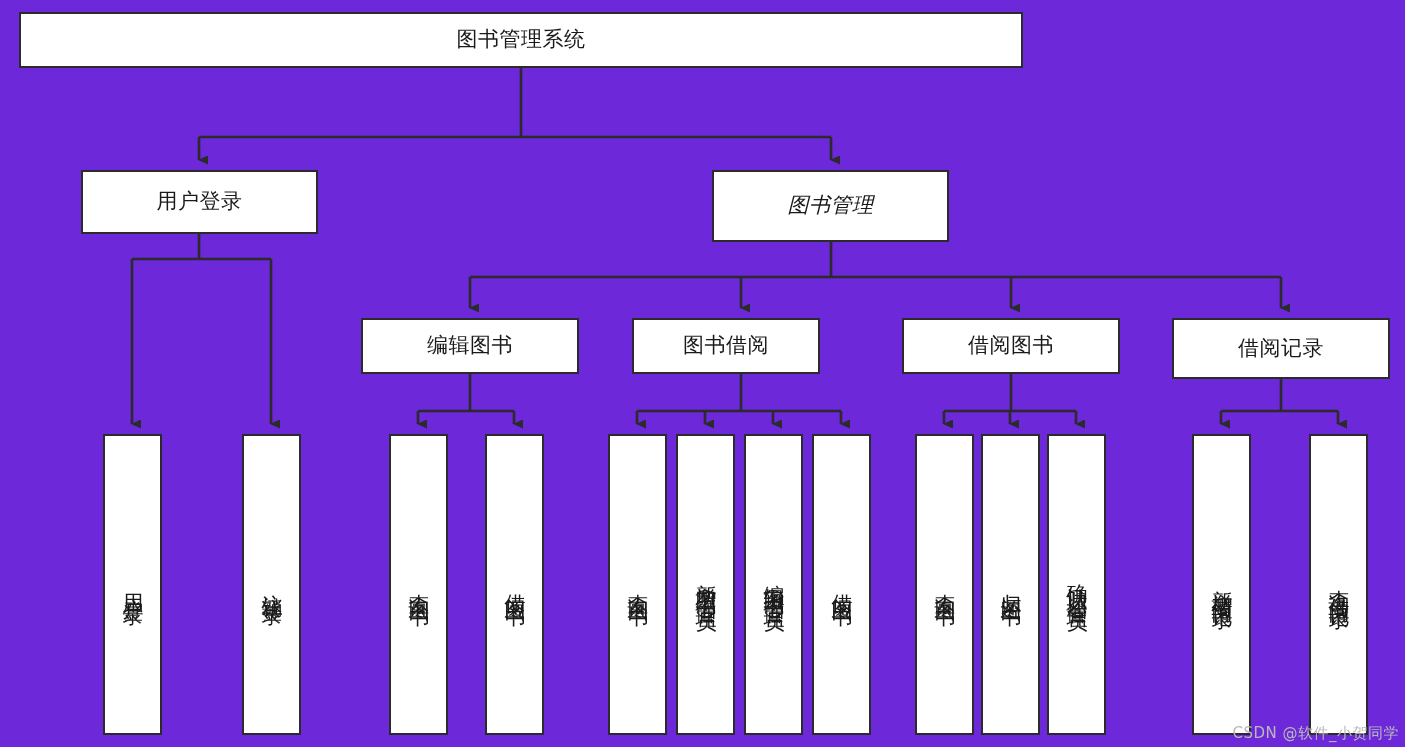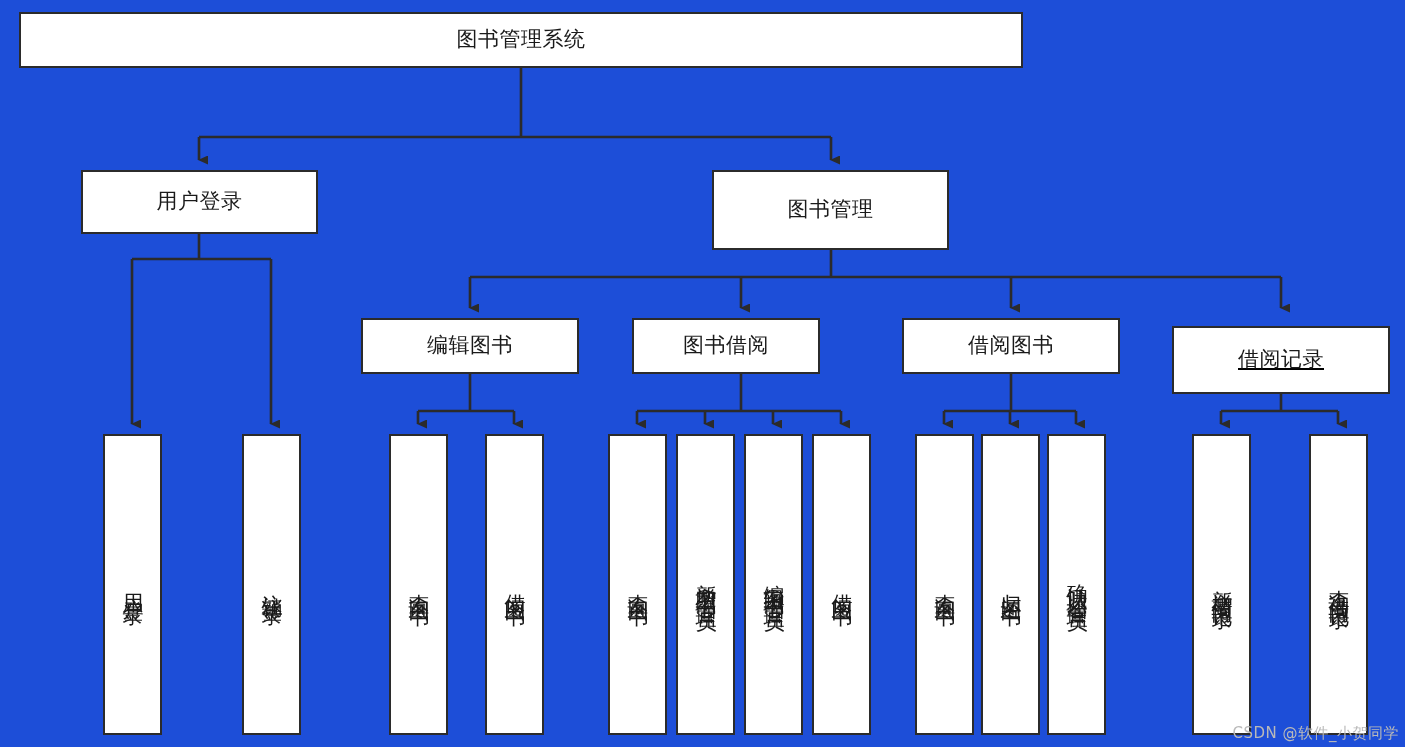--- a/index.html
+++ b/index.html
@@ -7,21 +7,21 @@
     padding: 0;
     background: #ffffff;
   }
   body {
     font-family: "DejaVu Sans", "Liberation Sans", sans-serif;
   }
   #diagram-root {
     position: relative;
     width: 1405px;
     height: 747px;
-    background: #1d4ed8;
+    background: #6d28d9;
     overflow: hidden;
   }
   svg.canvas {
     position: absolute;
     left: 0;
     top: 0;
     width: 1405px;
     height: 747px;
   }
   .node-box {
@@ -119,37 +119,37 @@
   </svg>
 
   <div class="node-box" style="left:19px;top:12px;width:1004px;height:56px;">
     <span class="node-label">图书管理系统</span>
   </div>
 
   <div class="node-box" style="left:81px;top:170px;width:237px;height:64px;">
     <span class="node-label">用户登录</span>
   </div>
 
-  <div class="node-box" style="left:712px;top:170px;width:237px;height:80px;">
+  <div class="node-box" style="left:712px;top:170px;width:237px;height:72px;font-style:italic;">
     <span class="node-label">图书管理</span>
   </div>
 
   <div class="node-box" style="left:361px;top:318px;width:218px;height:56px;">
     <span class="node-label">编辑图书</span>
   </div>
 
   <div class="node-box" style="left:632px;top:318px;width:188px;height:56px;justify-content:center;">
     <span class="node-label">图书借阅</span>
   </div>
 
   <div class="node-box" style="left:902px;top:318px;width:218px;height:56px;">
     <span class="node-label">借阅图书</span>
   </div>
 
-  <div class="node-box" style="left:1172px;top:326px;width:218px;height:68px;text-decoration:underline;">
+  <div class="node-box" style="left:1172px;top:318px;width:218px;height:61px;">
     <span class="node-label">借阅记录</span>
   </div>
 
   <div class="node-box vertical" style="left:103px;top:434px;width:59px;height:301px;">
     <span class="node-label">用户登录</span>
   </div>
 
   <div class="node-box vertical" style="left:242px;top:434px;width:59px;height:301px;">
     <span class="node-label">注销登录</span>
   </div>

